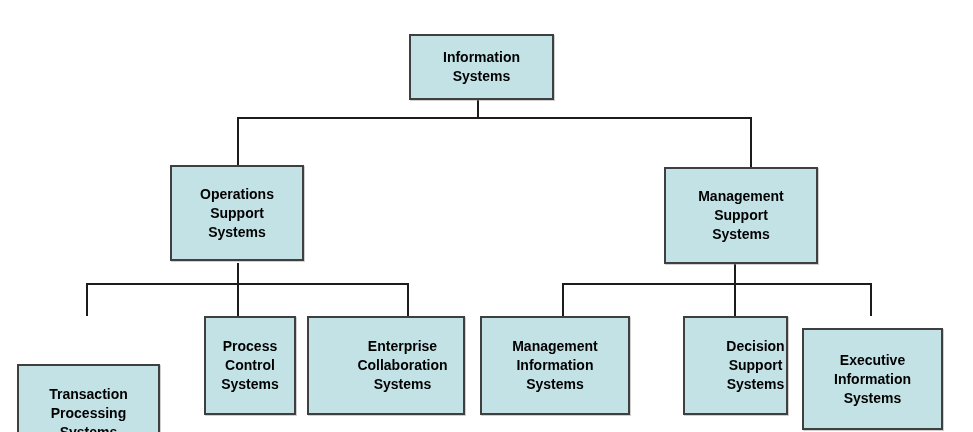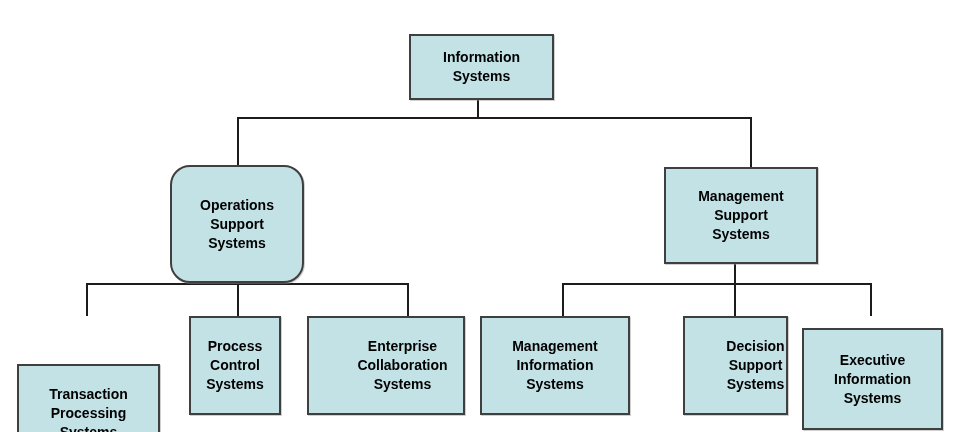--- a/index.html
+++ b/index.html
@@ -34,24 +34,24 @@
     line-height: 19px;
     white-space: pre-line;
   }
   .line {
     position: absolute;
     background: var(--connector);
   }
 
   
   #box-info { left: 409px; top: 34px;  width: 145px; height: 66px; }
-  #box-oss  { left: 170px; top: 165px; width: 134px; height: 118px; border-radius: 20px; }
+  #box-oss  { left: 170px; top: 165px; width: 134px; height: 96px; }
   #box-mss  { left: 664px; top: 167px; width: 154px; height: 97px; }
   #box-tps  { left: 17px;  top: 316px; width: 143px; height: 99px; margin-top: 48px; }
-  #box-pcs  { left: 189px; top: 316px; width: 92px; height: 99px; }
+  #box-pcs  { left: 204px; top: 316px; width: 92px; height: 99px; }
   #box-ecs  { left: 307px; top: 316px; width: 158px; height: 99px; padding-left: 33px; }
   #box-mis  { left: 480px; top: 316px; width: 150px; height: 99px; }
   #box-dss  { left: 683px; top: 316px; width: 105px; height: 99px; padding-left: 40px; }
   #box-eis  { left: 802px; top: 328px; width: 141px; height: 102px; }
 
   
   #ln-v-info   { left: 477px; top: 100px; width: 2px;   height: 17px; }
   #ln-h-top    { left: 237px; top: 117px; width: 515px; height: 2px; }
   #ln-v-oss    { left: 237px; top: 117px; width: 2px;   height: 48px; }
   #ln-v-mss    { left: 750px; top: 117px; width: 2px;   height: 50px; }

